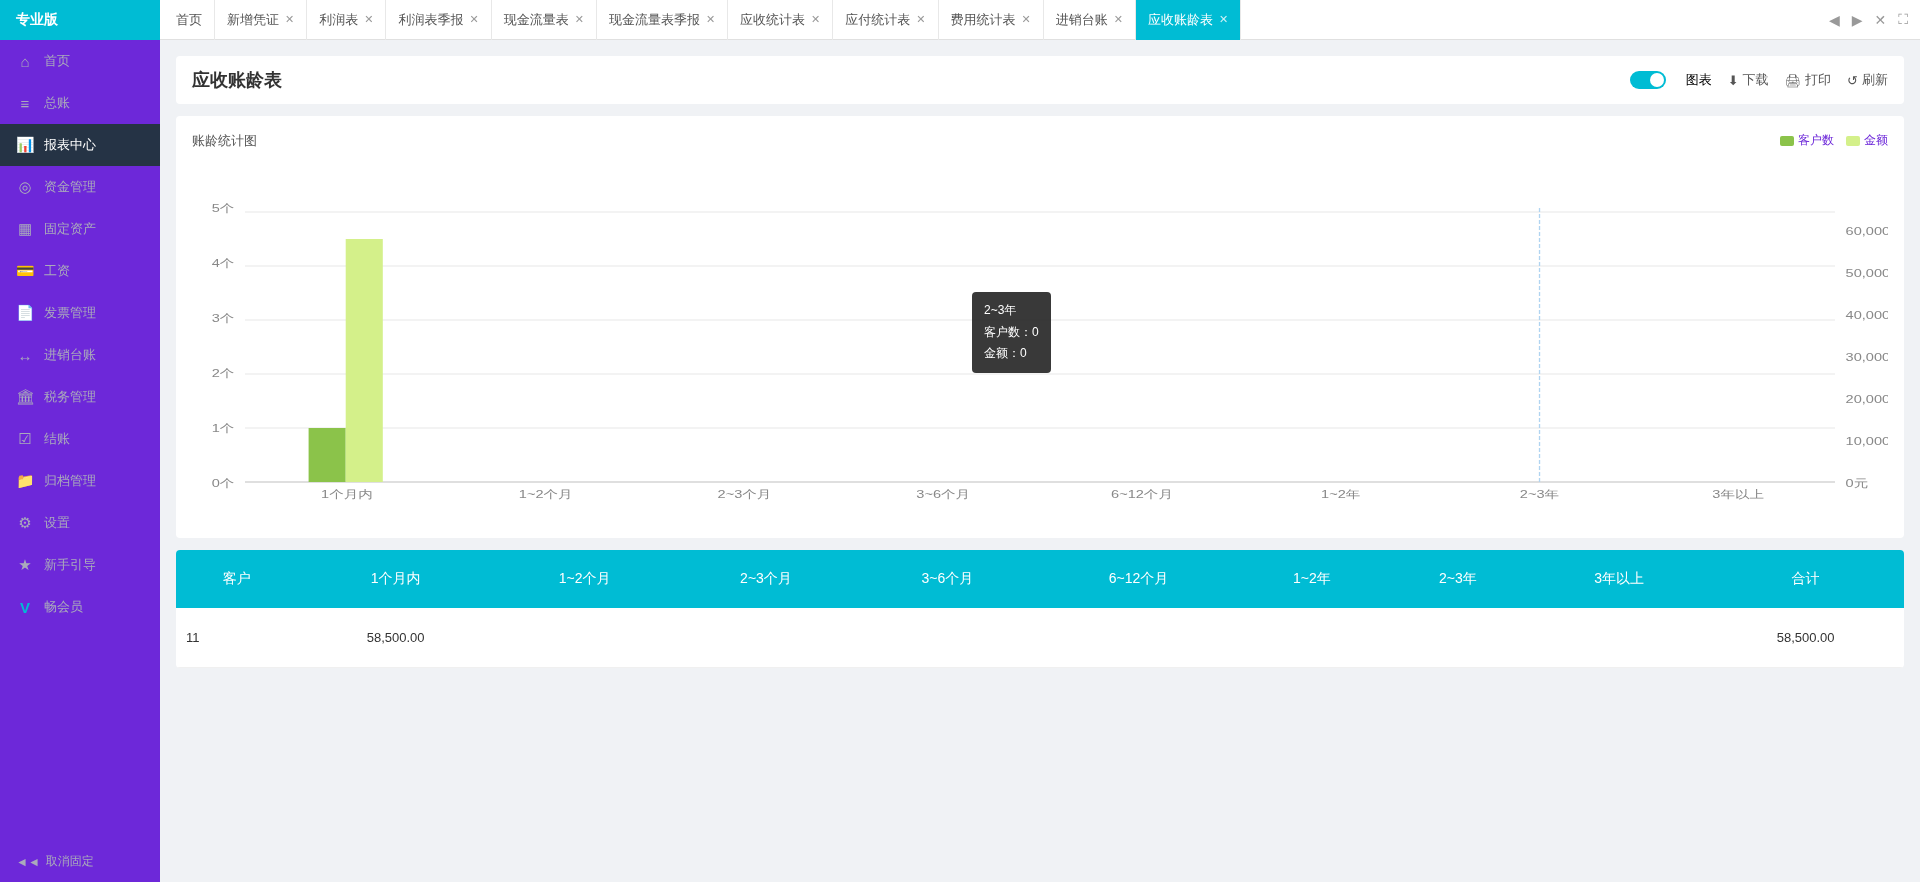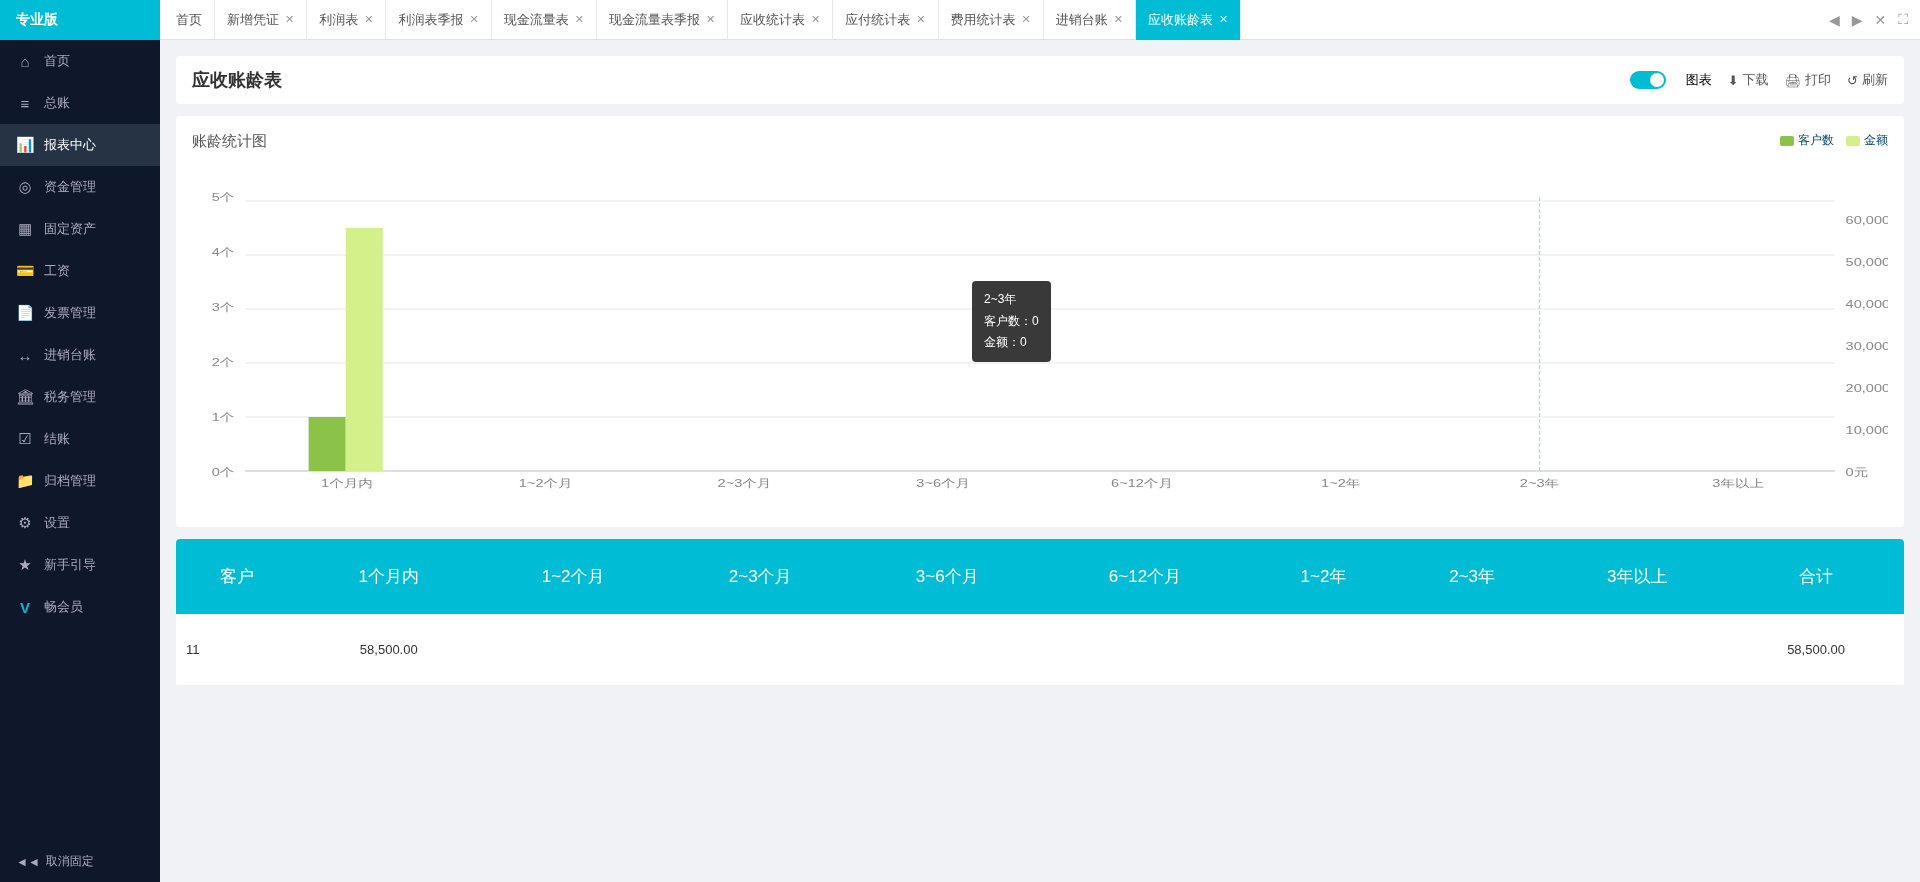--- a/index.html
+++ b/index.html
@@ -1,21 +1,21 @@
 <!DOCTYPE html>
 <html><head>
   <meta charset="utf-8">
   <style>
     * { box-sizing: border-box; margin: 0; padding: 0; }
     body { font-family: 'Microsoft YaHei', Arial, sans-serif; font-size: 13px; background: #f0f2f5; display: flex; height: 882px; overflow: hidden; }
 
     
     .sidebar {
       width: 160px;
-      background: #0f172a;
+      background: #6d28d9;
       color: #ccc;
       display: flex;
       flex-direction: column;
       flex-shrink: 0;
       height: 100%;
     }
     .sidebar-logo {
       background: #00bcd4;
       color: white;
       font-size: 14px;
@@ -160,32 +160,33 @@
     }
 
     
     .chart-card {
       background: #fff;
       border-radius: 4px;
       padding: 16px;
       position: relative;
     }
     .chart-title {
-      font-size: 15px;
+      font-size: 13px;
       color: #555;
+      margin-bottom: 12px;
     }
     .legend {
       position: absolute;
       top: 16px;
       right: 16px;
       display: flex;
       align-items: center;
       gap: 12px;
       font-size: 12px;
-      color: #0c4a6e;
+      color: #6d28d9;
     }
     .legend-item {
       display: flex;
       align-items: center;
       gap: 4px;
     }
     .legend-color {
       width: 14px;
       height: 10px;
       border-radius: 2px;
@@ -219,30 +220,30 @@
     }
     .data-table {
       width: 100%;
       border-collapse: collapse;
     }
     .data-table thead tr {
       background: #00bcd4;
       color: white;
     }
     .data-table thead th {
-      padding: 26px 10px;
+      padding: 20px 10px;
       text-align: center;
       font-weight: normal;
-      font-size: 17px;
+      font-size: 14px;
     }
     .data-table tbody tr {
       border-bottom: 1px solid #f0f0f0;
     }
     .data-table tbody td {
-      padding: 28px 10px;
+      padding: 22px 10px;
       text-align: center;
       font-size: 13px;
       color: #333;
     }
     .data-table tbody td.left { text-align: left; }
     .data-table tbody td.right { text-align: center; }
     .total-row td { font-weight: bold; }
     .total-icon {
       display: inline-flex;
       align-items: center;

